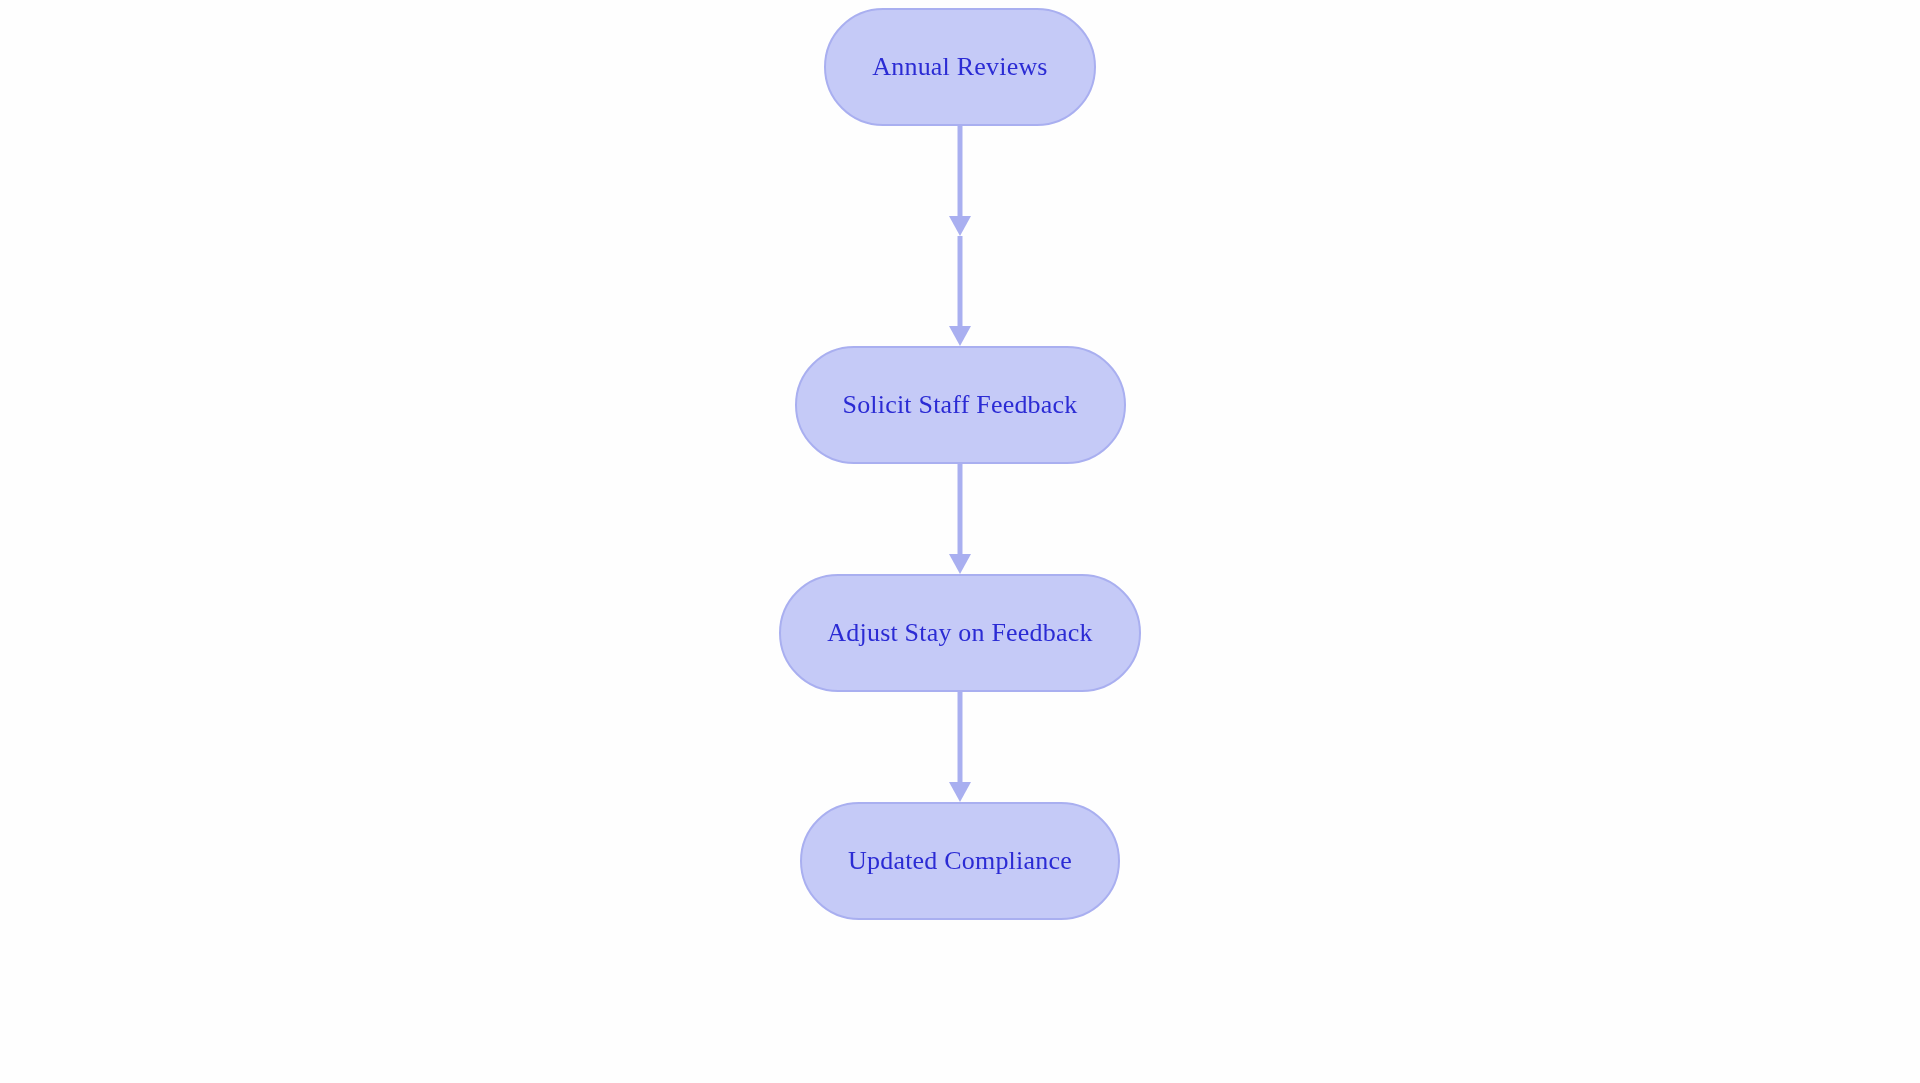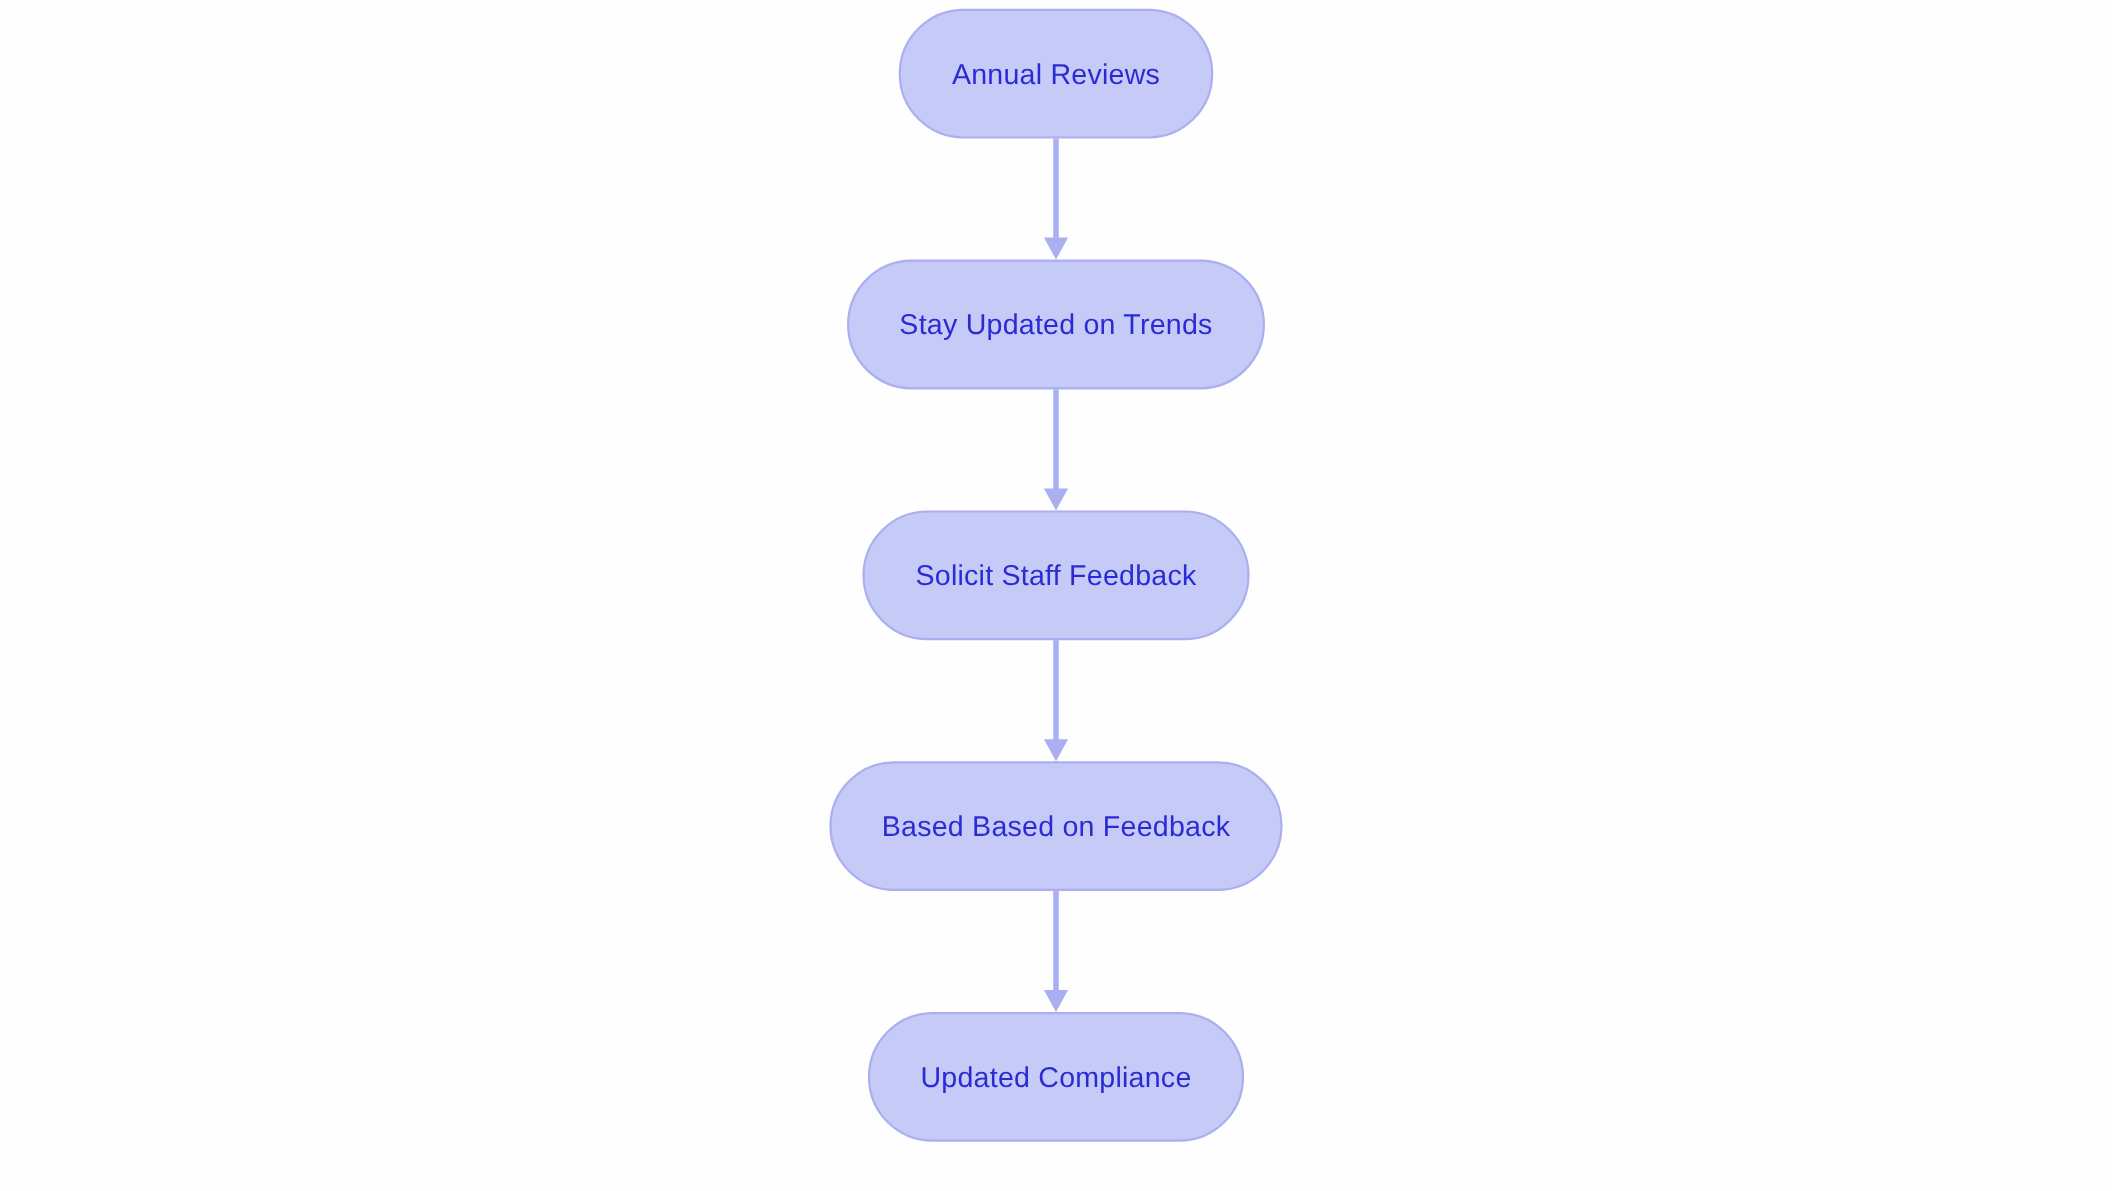--- a/index.html
+++ b/index.html
@@ -43,21 +43,21 @@
     border: 2px solid #a9aff0;
     display: flex;
     align-items: center;
     justify-content: center;
     padding: 0 46px;
     flex: 0 0 auto;
   }
 
   .flow-node-label {
     color: #2b2bd4;
-    font-family: Liberation Sans, sans-serif;
+    font-family: Liberation Serif, serif;
     font-size: 26px;
     font-weight: 400;
     line-height: 1;
     white-space: nowrap;
     letter-spacing: 0.2px;
   }
 
   
   .flow-connector {
     position: relative;
@@ -94,40 +94,37 @@
 
     <div class="flow-node">
       <span class="flow-node-label">Annual Reviews</span>
     </div>
 
     <div class="flow-connector">
       <div class="stem"></div>
       <div class="arrowhead"></div>
     </div>
 
-    <div class="flow-node">
-      <span class="flow-node-label">Stay Updated on Trends</span>
-    </div>
 
     <div class="flow-connector">
       <div class="stem"></div>
       <div class="arrowhead"></div>
     </div>
 
     <div class="flow-node">
       <span class="flow-node-label">Solicit Staff Feedback</span>
     </div>
 
     <div class="flow-connector">
       <div class="stem"></div>
       <div class="arrowhead"></div>
     </div>
 
     <div class="flow-node">
-      <span class="flow-node-label">Based Based on Feedback</span>
+      <span class="flow-node-label">Adjust Stay on Feedback</span>
     </div>
 
     <div class="flow-connector">
       <div class="stem"></div>
       <div class="arrowhead"></div>
     </div>
 
     <div class="flow-node">
       <span class="flow-node-label">Updated Compliance</span>
     </div>

